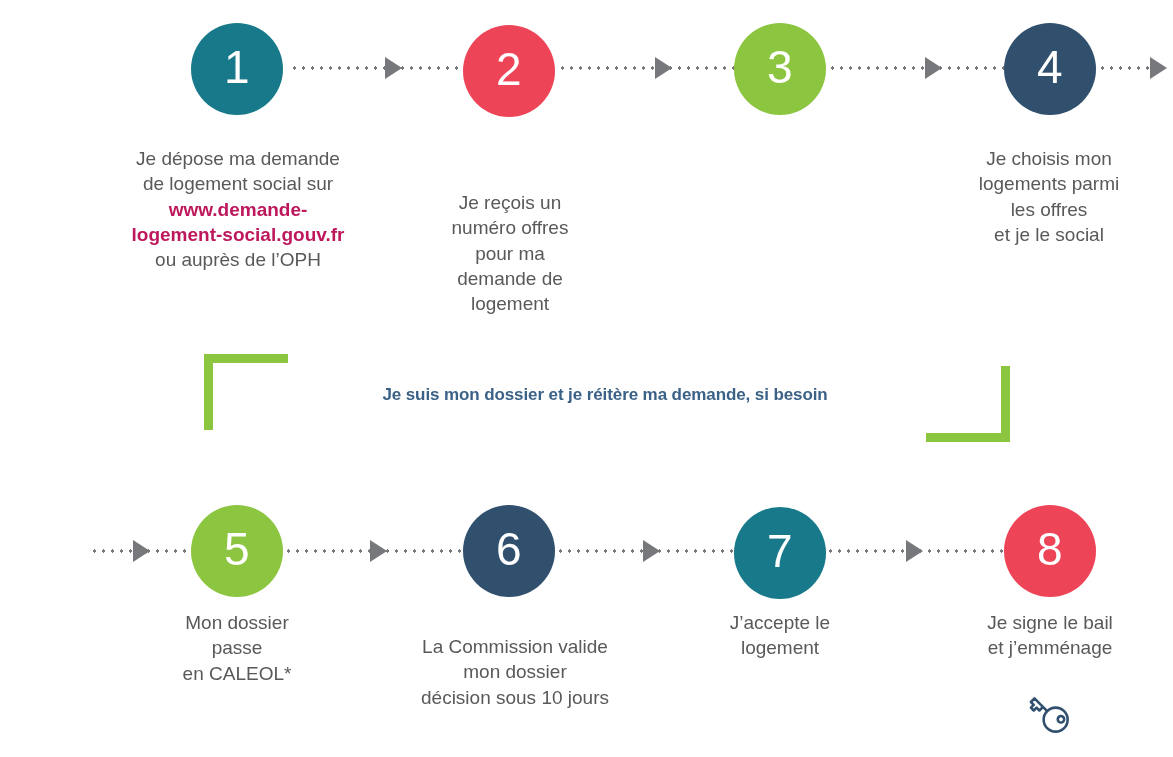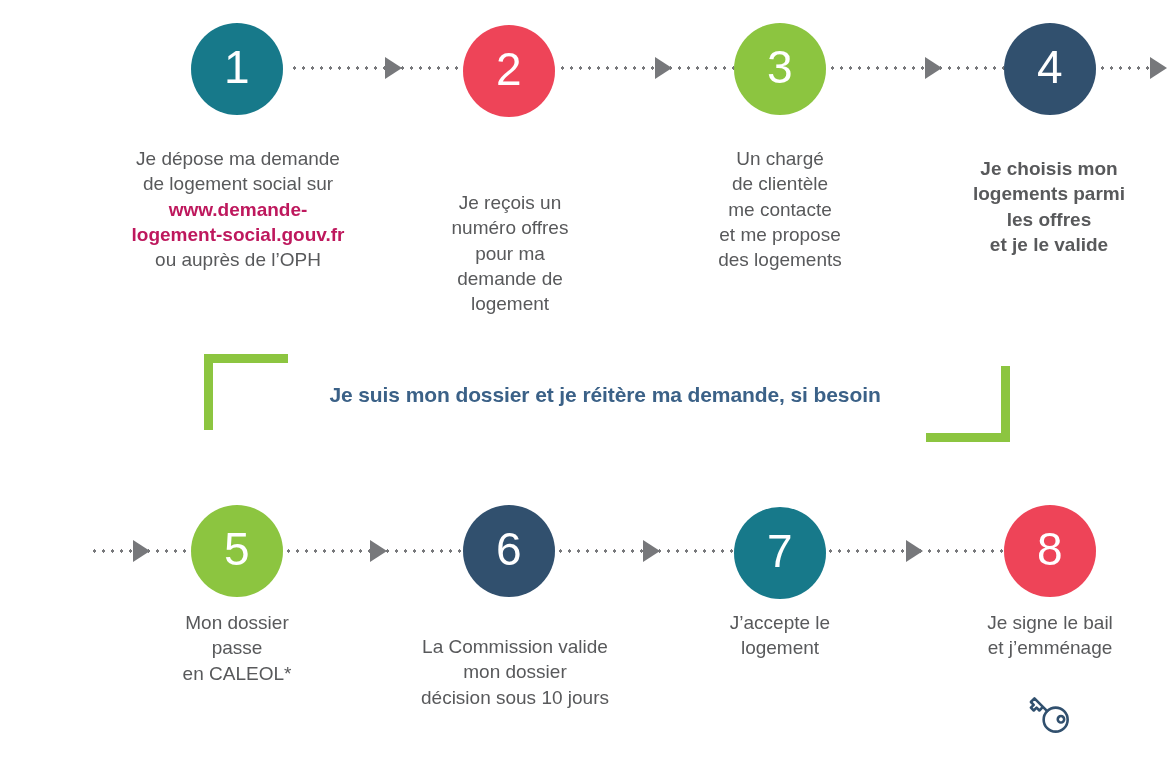--- a/index.html
+++ b/index.html
@@ -85,21 +85,21 @@
   }
   .banner-text {
     position: absolute;
     left: 0;
     top: 0;
     width: 818px;
     height: 86px;
     display: flex;
     align-items: center;
     justify-content: center;
-    font-size: 21px;
+    font-size: 17px;
     font-weight: bold;
     color: #3b6187;
     letter-spacing: -0.1px;
     white-space: nowrap;
   }
   .bracket-left, .bracket-right {
     position: absolute;
     width: 84px;
     height: 76px;
   }
@@ -173,33 +173,26 @@
   </div>
 
   <div class="caption" style="left:395px; top:146px; width:230px;margin-top:44px;">
     <span class="plain">Je reçois un</span>
     <span class="plain">numéro offres</span>
     <span class="plain">pour ma</span>
     <span class="plain">demande de</span>
     <span class="plain">logement</span>
   </div>
 
-  <div class="caption" style="left:665px; top:146px; width:230px;">
-    <span class="plain">Un chargé</span>
-    <span class="plain">de clientèle</span>
-    <span class="plain">me contacte</span>
-    <span class="plain">et me propose</span>
-    <span class="plain">des logements</span>
-  </div>
-
-  <div class="caption" style="left:930px; top:156px; width:238px;font-weight:bold;">
+
+  <div class="caption" style="left:930px; top:146px; width:238px;">
     <span class="plain">Je choisis mon</span>
     <span class="plain">logements parmi</span>
     <span class="plain">les offres</span>
-    <span class="plain">et je le valide</span>
+    <span class="plain">et je le social</span>
   </div>
 
   <div class="banner">
     <div class="bracket-left">
       <div class="v"></div>
         <div class="h"></div>
     </div>
     <div class="bracket-right">
       <div class="v"></div>
         <div class="h"></div>

